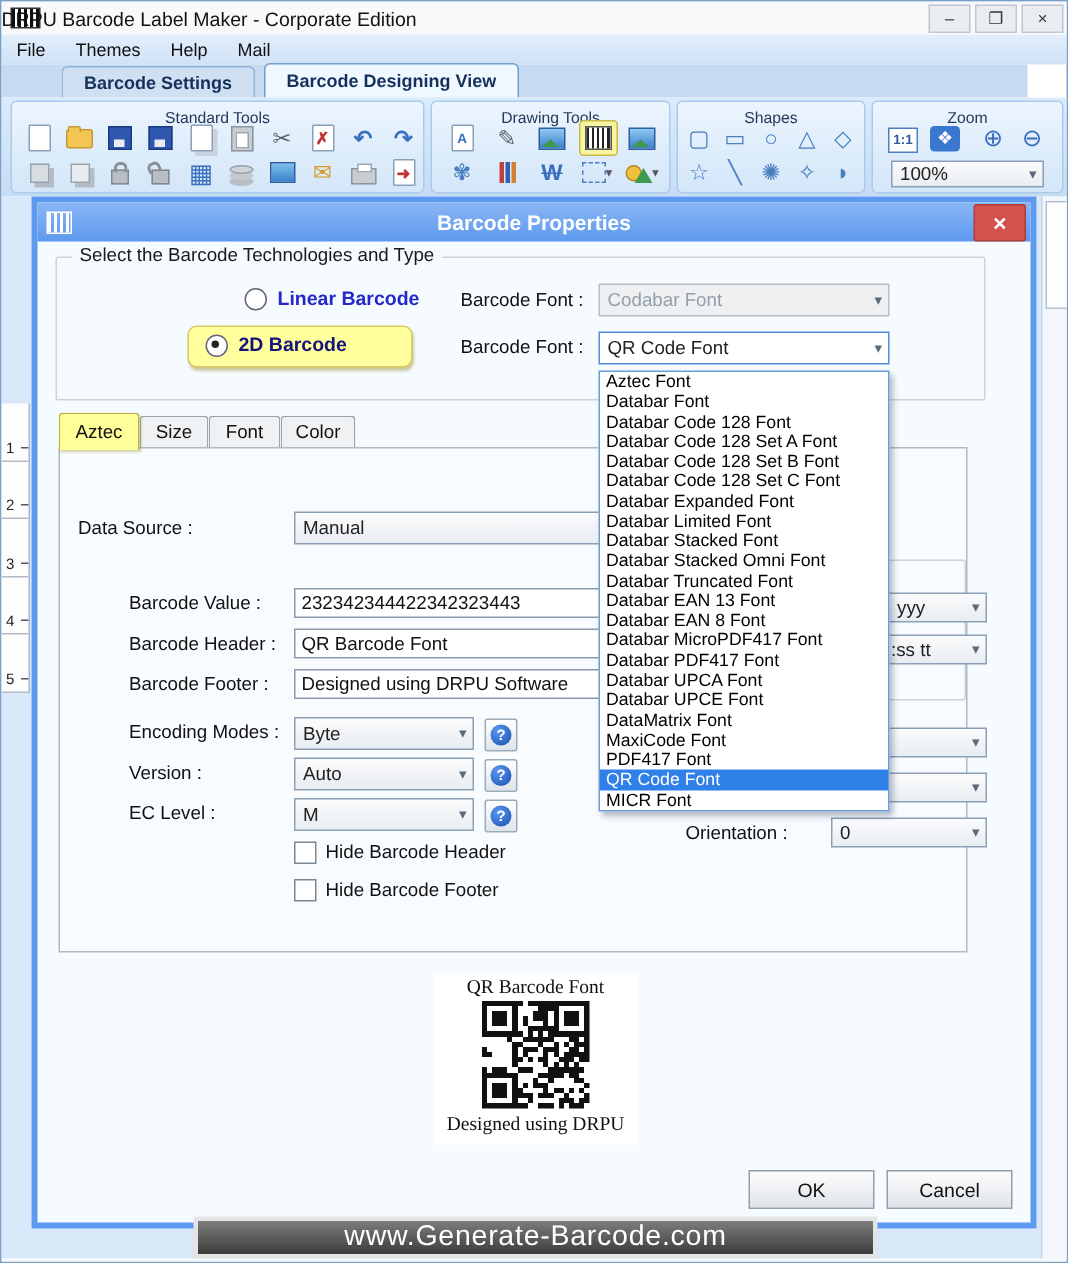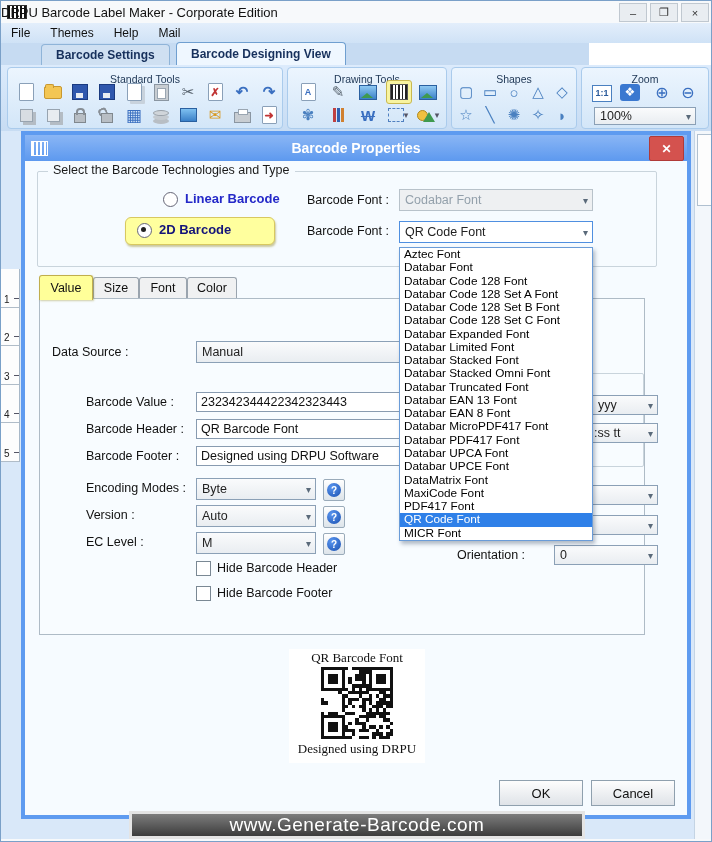--- a/index.html
+++ b/index.html
@@ -13,21 +13,21 @@
   #app-icon{width:18px;height:12px;margin-left:6px;
     background:repeating-linear-gradient(90deg,#111 0 2px,#fff 2px 4px);border:1px solid #333}
   #title-text{position:absolute;left:0;right:90px;font-size:13px;color:#111}
   .winbtn{width:26px;height:17px;margin-left:3px;display:flex;align-items:center;justify-content:center;
     font-size:11px;color:#333;background:#e9edf1;border:1px solid #c0c8d0}
   #win-controls{position:absolute;right:4px;top:2px;display:flex}
   #menubar{left:0;top:22px;width:712px;height:20px;background:linear-gradient(#e3eefb,#cfe2f6);
     display:flex;align-items:center;font-size:12px;color:#111}
   .menu-item{padding:0 10px;height:100%;display:flex;align-items:center}
   .menu-item::first-letter{text-decoration:underline}
-  #tabrow{left:0;top:42px;width:588px;height:22px;background:#c6dbf2}
+  #tabrow{left:0;top:42px;width:684px;height:22px;background:#c6dbf2}
   .vtab{position:absolute;bottom:0;height:20px;display:flex;align-items:center;padding:0 14px;
     font-size:12px;font-weight:bold;color:#16305c;border:1px solid #8fb4d8;border-bottom:none;
     border-radius:4px 4px 0 0;background:#cfe0f2}
   .vtab.active{background:#eff7ff;border-color:#6f9fd0;height:22px}
 
   
   #toolbar{left:0;top:64px;width:712px;height:66px;background:linear-gradient(#dcebfc,#c7dcf3)}
   .tgroup{position:absolute;top:2px;height:60px;border:1px solid #aacbec;border-radius:4px;
     background:linear-gradient(#ecf5fe,#d3e6f8)}
   .tgroup .gtitle{text-align:center;font-size:10.5px;color:#223a58;margin-top:5px}
@@ -332,21 +332,21 @@
 
     <span class="pill" style="left:100px;top:56px;width:148px;height:26px"></span>
     <span class="radio checked" style="left:112px;top:62px"></span>
     <span class="lbl lbl-2d" style="left:134px;top:61px">2D Barcode</span>
     <span class="lbl" style="left:282px;top:63px">Barcode Font :</span>
     <span class="combo focus" style="left:374px;top:60px;width:194px;height:22px">
       <span>QR Code Font</span>
       <span class="caret">▾</span>
     </span>
 
-    <span class="proptab active" style="left:14px;width:52px">Value</span>
+    <span class="proptab active" style="left:14px;width:52px">Aztec</span>
     <span class="proptab" style="left:68px;width:44px">Size</span>
     <span class="proptab" style="left:114px;width:46px">Font</span>
     <span class="proptab" style="left:162px;width:48px">Color</span>
 
     <div id="tab-panel">
       <span class="lbl" style="left:12px;top:46px">Data Source :</span>
       <span class="combo btnface" style="left:156px;top:42px;width:222px;height:22px">
         <span>Manual</span>
         <span class="caret">▾</span>
       </span>

